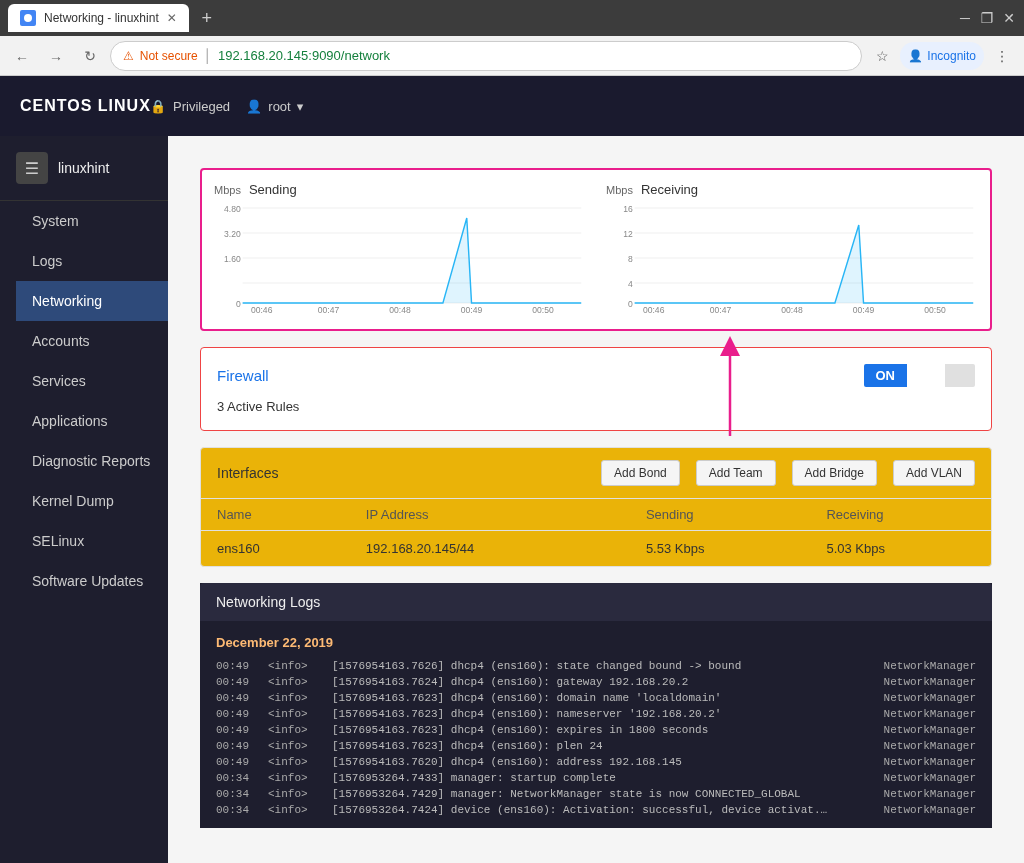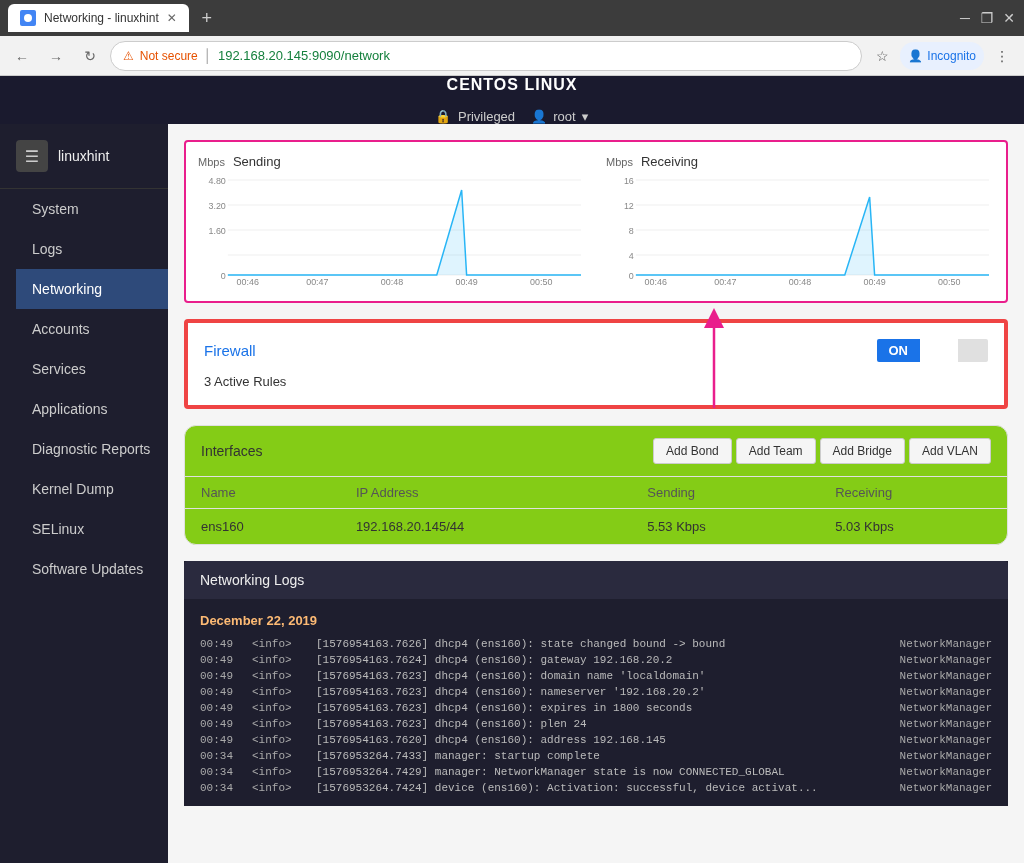--- a/index.html
+++ b/index.html
@@ -20,61 +20,61 @@
     .nav-btn { width: 28px; height: 28px; border-radius: 50%; display: flex; align-items: center; justify-content: center; color: #666; font-size: 14px; cursor: pointer; }
     .address-bar { flex: 1; display: flex; align-items: center; background: #fff; border: 1px solid #ccc; border-radius: 20px; height: 30px; padding: 0 12px; gap: 6px; font-size: 13px; color: #333; }
     .address-bar .warning { color: #e65100; font-size: 12px; }
     .address-url { color: #15803d; }
     .toolbar-actions { display: flex; gap: 4px; }
     .toolbar-icon { width: 28px; height: 28px; border-radius: 50%; display: flex; align-items: center; justify-content: center; color: #555; font-size: 14px; cursor: pointer; }
     .profile-btn { display: flex; align-items: center; gap: 4px; padding: 4px 8px; border-radius: 20px; background: #e8f0fe; color: #1a73e8; font-size: 12px; cursor: pointer; }
 
     
     .app-container { display: flex; flex-direction: column; flex: 1; overflow: hidden; }
-    .app-header { background: #1a1a2e; color: #fff; height: 48px; display: flex; align-items: center; padding: 0 20px; justify-content: space-between; flex-shrink: 0; flex-direction: column; }
+    .app-header { background: #1a1a2e; color: #fff; height: 60px; display: flex; align-items: center; padding: 0 20px; flex-shrink: 0; }
     .app-header-title { font-size: 16px; font-weight: 600; letter-spacing: 1px; text-transform: uppercase; color: #fff; }
     .app-header-actions { display: flex; align-items: center; gap: 16px; }
     .header-action { display: flex; align-items: center; gap: 6px; color: #ccc; font-size: 13px; cursor: pointer; }
 
     .app-body { display: flex; flex: 1; overflow: hidden; }
 
     
     .sidebar { width: 168px; background: #1e1e2e; color: #ccc; flex-shrink: 0; display: flex; flex-direction: column; overflow-y: auto; }
     .sidebar-user { padding: 16px; display: flex; align-items: center; gap: 10px; border-bottom: 1px solid #333; }
     .sidebar-user-icon { width: 32px; height: 32px; background: #444; border-radius: 4px; display: flex; align-items: center; justify-content: center; color: #ccc; font-size: 16px; }
     .sidebar-user-name { font-size: 14px; color: #eee; }
     .sidebar-nav { flex: 1; margin-left: 16px; }
     .sidebar-item { padding: 12px 16px; font-size: 14px; cursor: pointer; color: #ccc; display: flex; align-items: center; }
     .sidebar-item.active { background: #2e4a7a; color: #fff; font-weight: 500; }
 
     
-    .main-content { flex: 1; overflow-y: auto; padding: 16px; background: #f5f5f5; }
+    .main-content { flex: 1; overflow-y: auto; padding: 32px; background: #f5f5f5; }
 
     
     .charts-section { background: #fff; border: 2px solid #e91e8c; border-radius: 4px; padding: 12px; margin-bottom: 16px; display: flex; gap: 20px; }
     .chart-container { flex: 1; }
     .chart-header { display: flex; align-items: center; gap: 8px; margin-bottom: 6px; }
     .chart-unit { font-size: 11px; color: #666; }
     .chart-title { font-size: 13px; font-weight: 500; color: #333; }
     .chart-svg { width: 100%; height: 110px; }
 
     
-    .firewall-section { background: #fff; border-radius: 4px; padding: 16px; margin-bottom: 16px; border: 4px solid #ef4444; }
+    .firewall-section { background: #fff; border-radius: 4px; padding: 16px; margin-bottom: 16px; border: 1px solid #ef4444; }
     .firewall-header { display: flex; align-items: center; justify-content: space-between; margin-bottom: 12px; }
     .firewall-title { color: #1a73e8; font-size: 15px; font-weight: 500; cursor: pointer; }
     .toggle-btn { display: flex; align-items: flex-end; gap: 38px; }
     .toggle-on { background: #1a73e8; color: #fff; padding: 4px 12px; font-size: 13px; font-weight: 600; border-radius: 2px 0 0 2px; }
     .toggle-off { background: #e0e0e0; color: #666; padding: 4px 12px; font-size: 13px; border-radius: 0 2px 2px 0; }
     .firewall-rules { font-size: 13px; color: #333; }
 
     
-    .interfaces-section { background: #84cc16; border-radius: 12px; border: 1px solid #e0e0e0; margin-bottom: 16px; }
+    .interfaces-section { background: #eab308; border-radius: 4px; border: 1px solid #e0e0e0; margin-bottom: 16px; }
     .interfaces-header { display: flex; align-items: center; justify-content: space-between; padding: 12px 16px; border-bottom: 1px solid #e0e0e0; }
     .interfaces-title { font-size: 14px; color: #333; }
-    .interfaces-actions { display: flex; gap: 4px; }
+    .interfaces-actions { display: flex; gap: 16px; }
     .action-btn { padding: 5px 12px; border: 1px solid #ccc; background: #f5f5f5; border-radius: 3px; font-size: 12px; color: #333; cursor: pointer; }
     .interfaces-table { width: 100%; border-collapse: collapse; }
     .interfaces-table th { text-align: left; padding: 8px 16px; font-size: 13px; color: #555; font-weight: 500; border-bottom: 1px solid #e0e0e0; }
     .interfaces-table td { padding: 10px 16px; font-size: 13px; color: #333; }
     .interfaces-table tr:last-child td { border: none; }
 
     
     .logs-section { background: #1e1e2e; border-radius: 0; }
     .logs-header { background: #2a2a3e; padding: 10px 16px; border-radius: 4px 4px 0 0; }
     .logs-header-title { font-size: 14px; color: #eee; font-weight: 500; }

